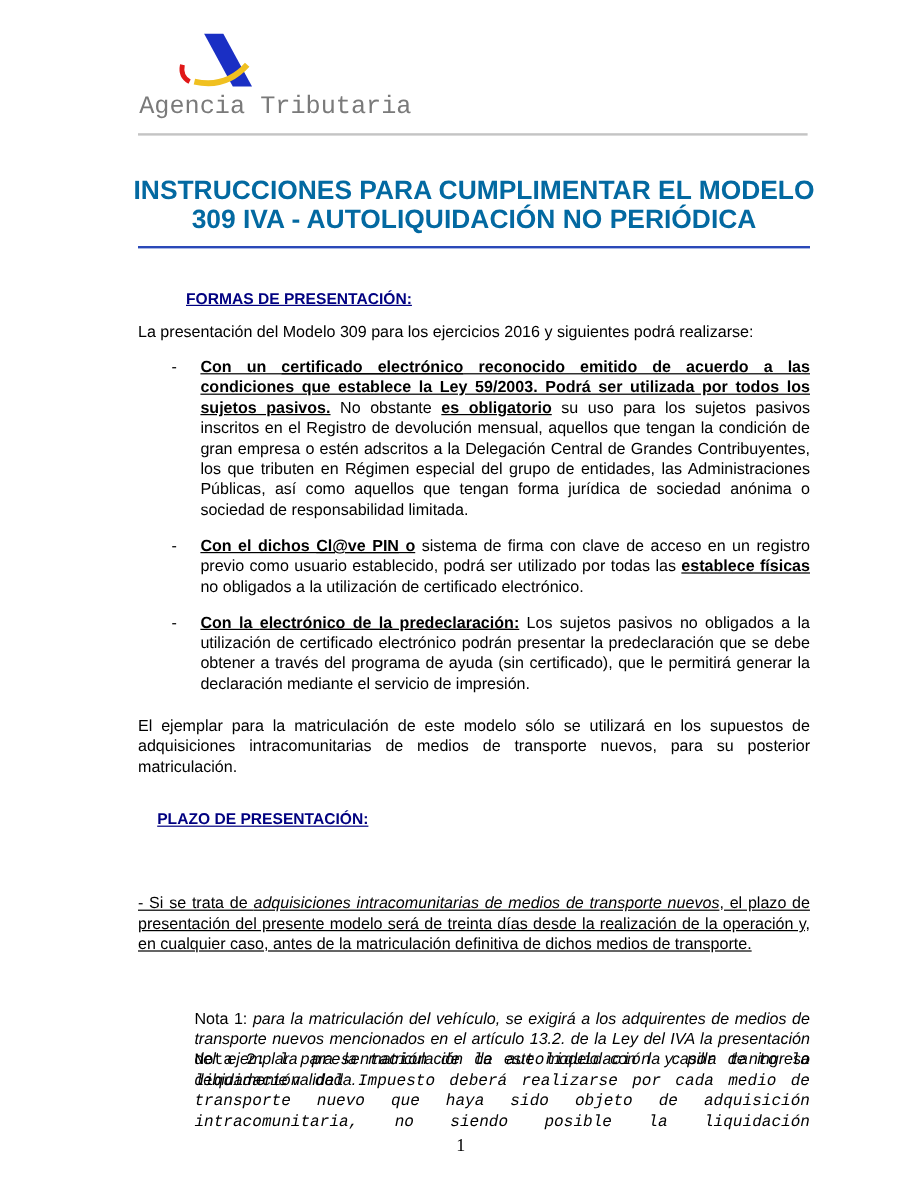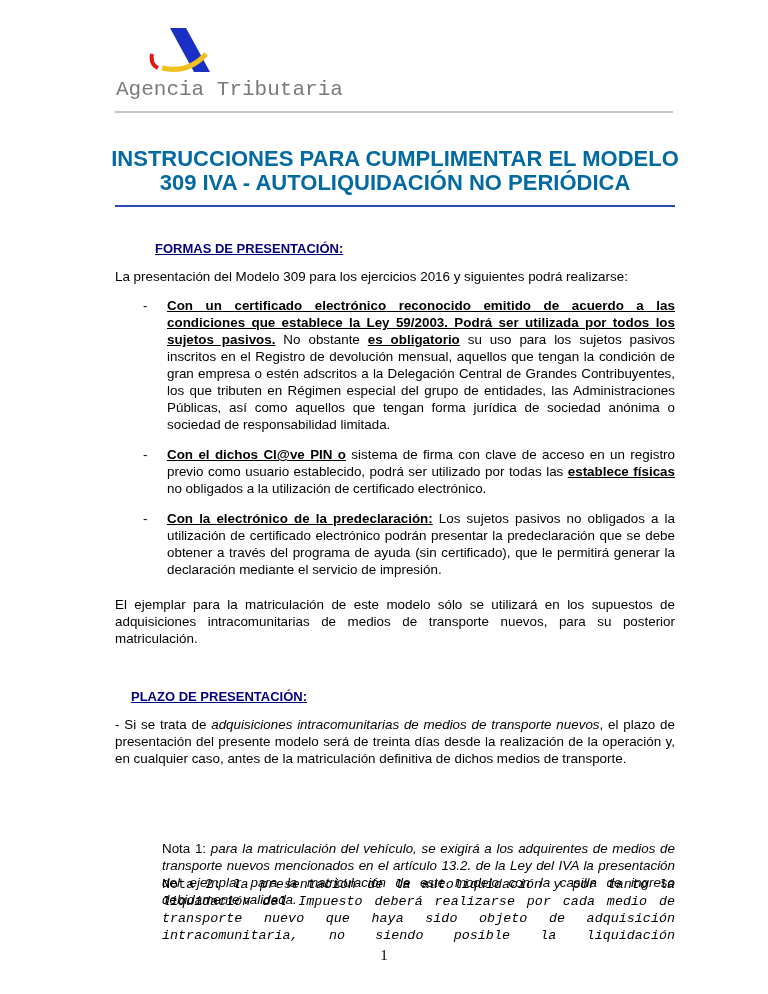--- a/index.html
+++ b/index.html
@@ -59,19 +59,19 @@
   <div class="bullet-text"><b>Con el dichos </b><b><u>Cl@ve PIN</u></b><b> o</b><span> sistema de firma con clave de acceso en un registro previo como usuario establecido, podrá ser utilizado por todas las </span><b>establece físicas</b><span> no obligados a la utilización de certificado electrónico.</span></div>
 </div>
 
 <div class="bullet-row" style="top:510px;">
   <span class="bullet-dash">-</span>
   <div class="bullet-text"><b>Con la </b><b><u>electrónico de la predeclaración</u></b><b>:</b><span> Los sujetos pasivos no obligados a la utilización de certificado electrónico podrán presentar la predeclaración que se debe obtener a través del programa de ayuda (sin certificado), que le permitirá generar la declaración mediante el servicio de impresión.</span></div>
 </div>
 
 <div class="para full" style="top:578px;margin-top:18px;">El ejemplar para la matriculación de este modelo sólo se utilizará en los supuestos de adquisiciones intracomunitarias de medios de transporte nuevos, para su posterior matriculación.</div>
 
-<div class="section-head" style="top:689px;padding-left:16px;">PLAZO DE PRESENTACIÓN:</div>
-<div class="para full" style="top:716px;"><span>- Si se trata de </span><i>adquisiciones intracomunitarias de medios de transporte nuevos</i><span>, el plazo de presentación del presente modelo será de treinta días desde la realización de la operación y, en cualquier caso, antes de la matriculación definitiva de dichos medios de transporte.</span></div>
+<div class="section-head" style="top:675px;padding-left:16px;">PLAZO DE PRESENTACIÓN:</div>
+<div class="para full" style="top:744px;text-decoration:underline;"><span>- Si se trata de </span><i>adquisiciones intracomunitarias de medios de transporte nuevos</i><span>, el plazo de presentación del presente modelo será de treinta días desde la realización de la operación y, en cualquier caso, antes de la matriculación definitiva de dichos medios de transporte.</span></div>
 
 <div class="note" style="top:840px;"><span>Nota 1: </span><i>para la matriculación del vehículo, se exigirá a los adquirentes de medios de transporte nuevos mencionados en el artículo 13.2. de la Ley del IVA la presentación del ejemplar para la matriculación de este modelo con la casilla de ingreso debidamente validada.</i></div>
 <div class="note" style="top:876px; text-align-last: justify; font-family: Liberation Mono, monospace;"><span>Nota 2: </span><i>la presentación de la autoliquidación y por tanto la liquidación del Impuesto deberá realizarse por cada medio de transporte nuevo que haya sido objeto de adquisición intracomunitaria, no siendo posible la liquidación</i></div>
 
 <div class="page-num">1</div>
 
 </body></html>

